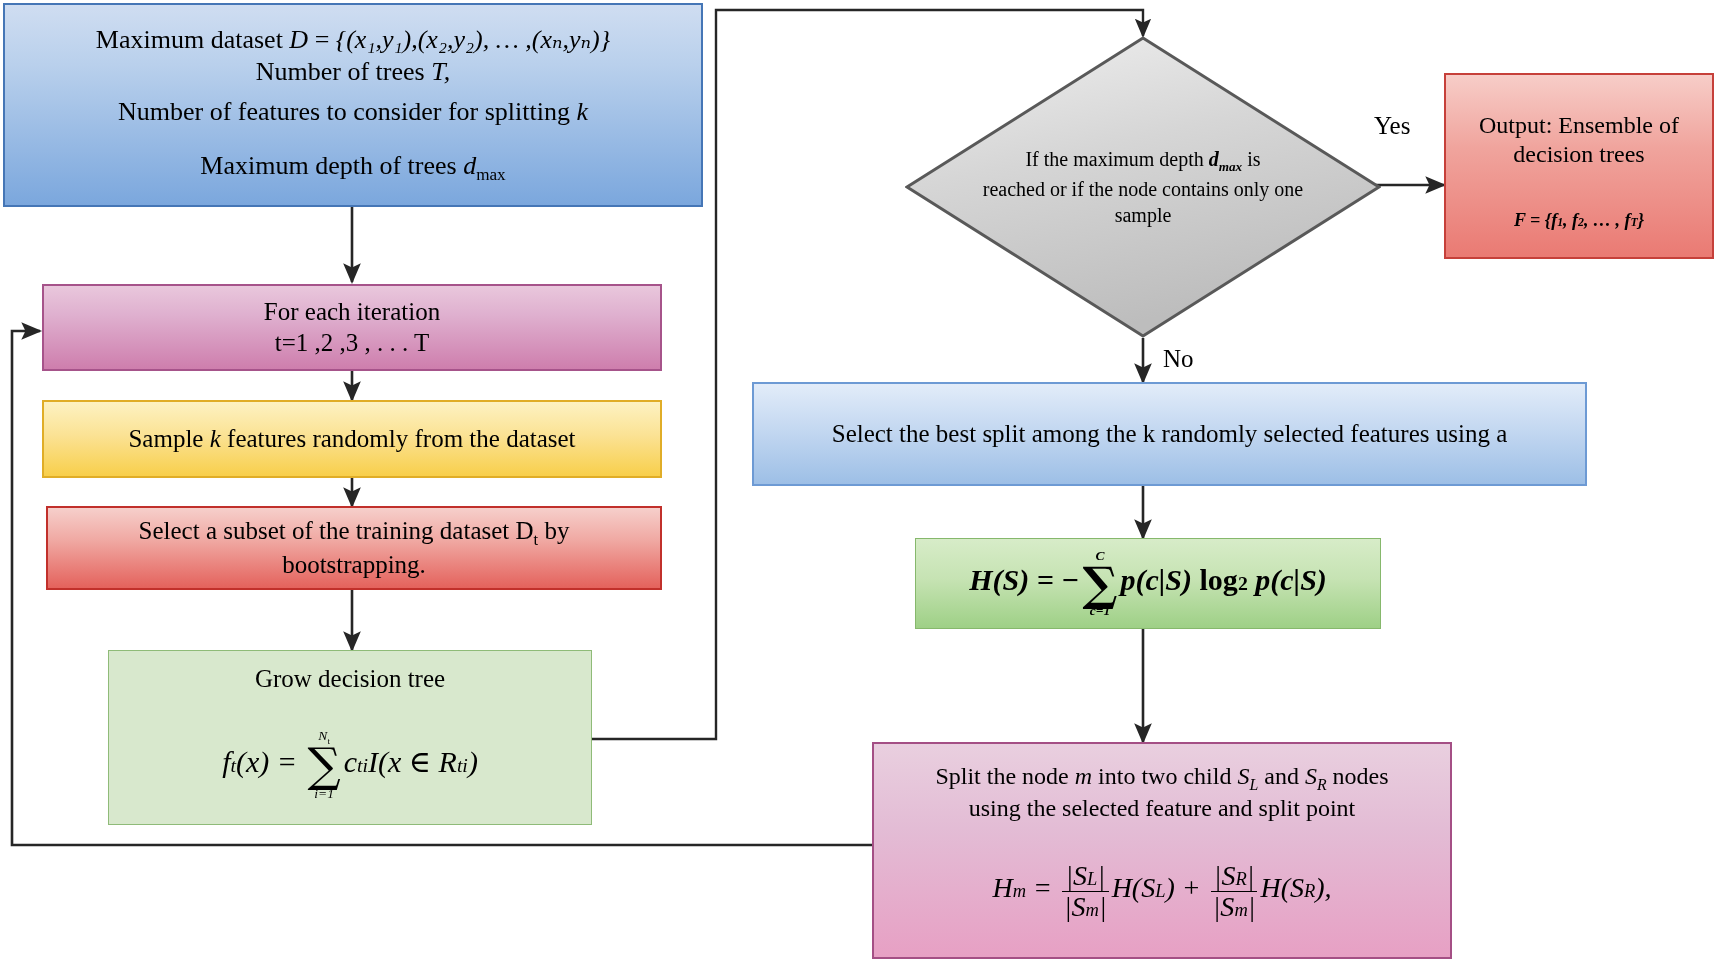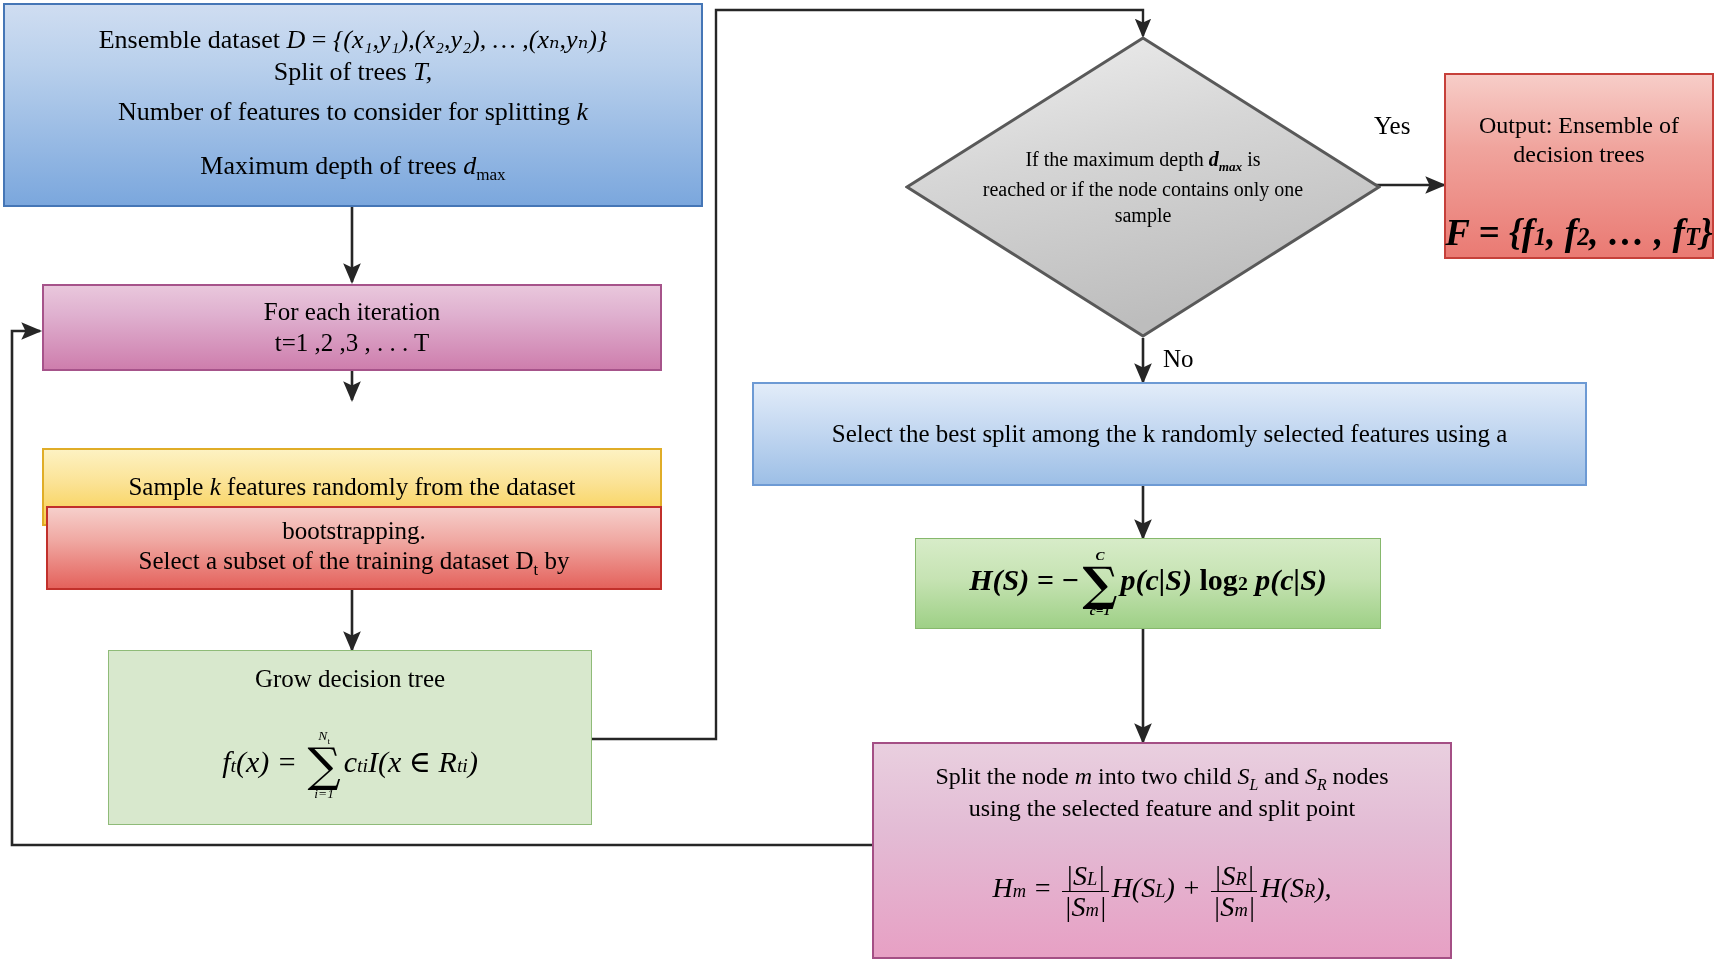--- a/index.html
+++ b/index.html
@@ -190,49 +190,49 @@
       <path d="M1143,486 L1143,538" marker-end="url(#arrow)"></path>
 
       <path d="M1143,629 L1143,742" marker-end="url(#arrow)"></path>
 
       <path d="M872,845 L12,845 L12,331 L40,331" marker-end="url(#arrow)"></path>
     </g>
   </svg>
 
   <div class="node box-blue" style="left:3px; top:3px; width:700px; height:204px; font-size:26px; padding:8px 12px;">
     <span class="ln">
-      <span>Ensemble dataset </span><span class="it">D</span><span> = </span><span class="it">{(x₁,y₁),(x₂,y₂), … ,(xₙ,yₙ)}</span>
-    </span>
-    <span class="ln">
-      <span>Split of trees </span><span class="it">T,</span>
+      <span>Maximum dataset </span><span class="it">D</span><span> = </span><span class="it">{(x₁,y₁),(x₂,y₂), … ,(xₙ,yₙ)}</span>
+    </span>
+    <span class="ln">
+      <span>Number of trees </span><span class="it">T,</span>
     </span>
     <span class="ln" style="margin-top:8px;">
       <span>Number of features to consider for splitting </span><span class="it">k</span>
     </span>
     <span class="ln" style="margin-top:22px;">
       <span>Maximum depth of trees </span><span class="it">d</span><sub>max</sub>
     </span>
   </div>
 
   <div class="node box-magenta" style="left:42px; top:284px; width:620px; height:87px; font-size:25px;">
     <span class="ln">For each iteration</span>
     <span class="ln">t=1 ,2 ,3 , . . . T</span>
   </div>
 
-  <div class="node box-yellow" style="left:42px; top:400px; width:620px; height:78px; font-size:25px;margin-top:48px;">
+  <div class="node box-yellow" style="left:42px; top:400px; width:620px; height:78px; font-size:25px;">
     <span class="ln">
       <span>Sample </span><span class="it">k</span><span> features randomly from the dataset</span>
     </span>
   </div>
 
   <div class="node box-red" style="left:46px; top:506px; width:616px; height:84px; font-size:25px;">
+    <span class="ln">
+      <span>Select a subset of the training dataset D</span><sub>t</sub><span> by</span>
+    </span>
     <span class="ln">bootstrapping.</span>
-    <span class="ln">
-      <span>Select a subset of the training dataset D</span><sub>t</sub><span> by</span>
-    </span>
   </div>
 
   <div class="node box-green" style="left:108px; top:650px; width:484px; height:175px; font-size:25px; justify-content:flex-start; padding-top:13px;">
     <span class="ln">Grow decision tree</span>
     <span class="formula" style="font-size:30px; margin-top:34px;">
       <span class="math">f</span><span class="subi">t</span><span class="math">(x) = </span><span class="bigop">
           <span class="lim"><span>N</span><sub>t</sub></span>
           <span class="sig">∑</span>
           <span class="lim">i=1</span>
         </span><span class="math">c</span><span class="subi">ti</span><span class="math">I(x ∈ R</span><span class="subi">ti</span><span class="math">)</span>
@@ -259,21 +259,21 @@
     </div>
   </div>
 
   <div class="edge-label" style="left:1374px; top:112px; font-size:25px;">Yes</div>
 
   <div class="edge-label" style="left:1163px; top:345px; font-size:25px;">No</div>
 
   <div class="node box-red2" style="left:1444px; top:73px; width:270px; height:186px; font-size:24px; justify-content:flex-start; padding-top:36px;">
     <span class="ln">Output: Ensemble of</span>
     <span class="ln">decision trees</span>
-    <span class="formula" style="font-size:37px; margin-top:40px; font-weight:bold;">
+    <span class="formula" style="font-size:18px; margin-top:40px; font-weight:bold;">
       <span class="mathb">F</span><span class="math"> = {</span><span class="mathb">f</span><span class="subi">1</span><span>, </span><span class="mathb">f</span><span class="subi">2</span><span>, … , </span><span class="mathb">f</span><span class="subi">T</span><span>}</span>
     </span>
   </div>
 
   <div class="node box-blue2" style="left:752px; top:382px; width:835px; height:104px; font-size:25px;">
     <span class="ln">Select the best split among the k randomly selected features using a</span>
   </div>
 
   <div class="node box-green2" style="left:915px; top:538px; width:466px; height:91px; font-size:30px;">
     <span class="formula" style="font-weight:bold;">

